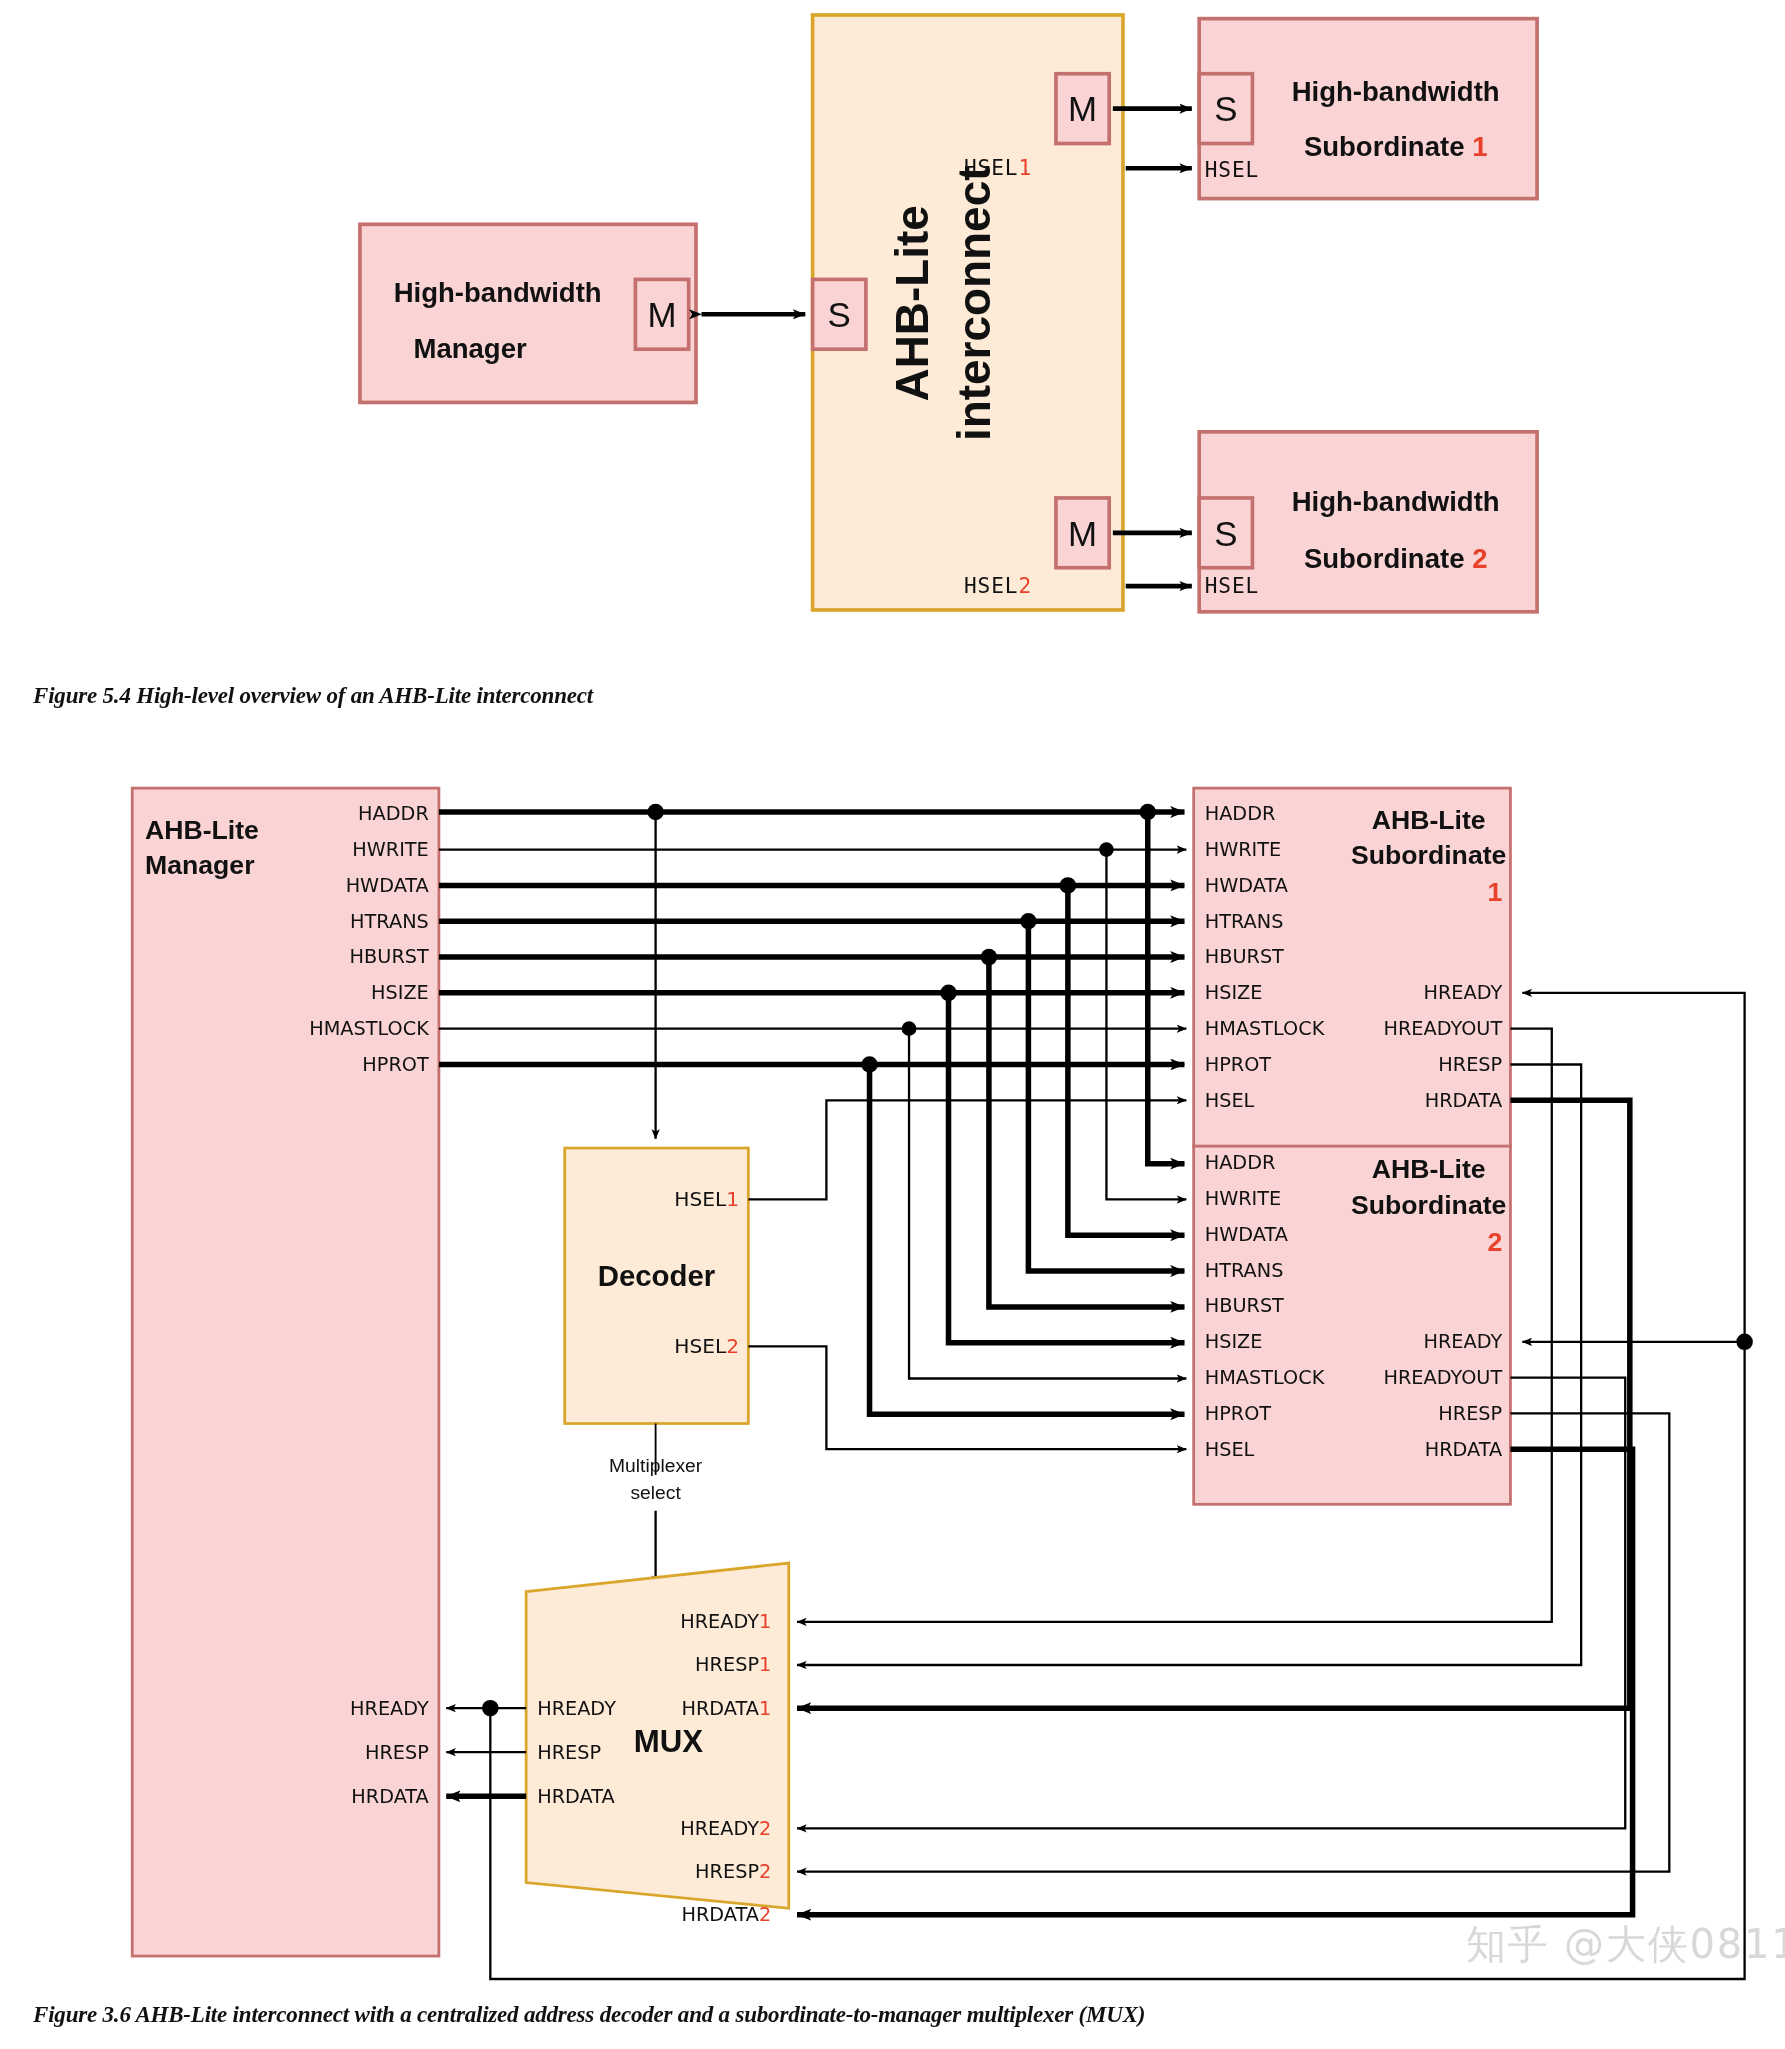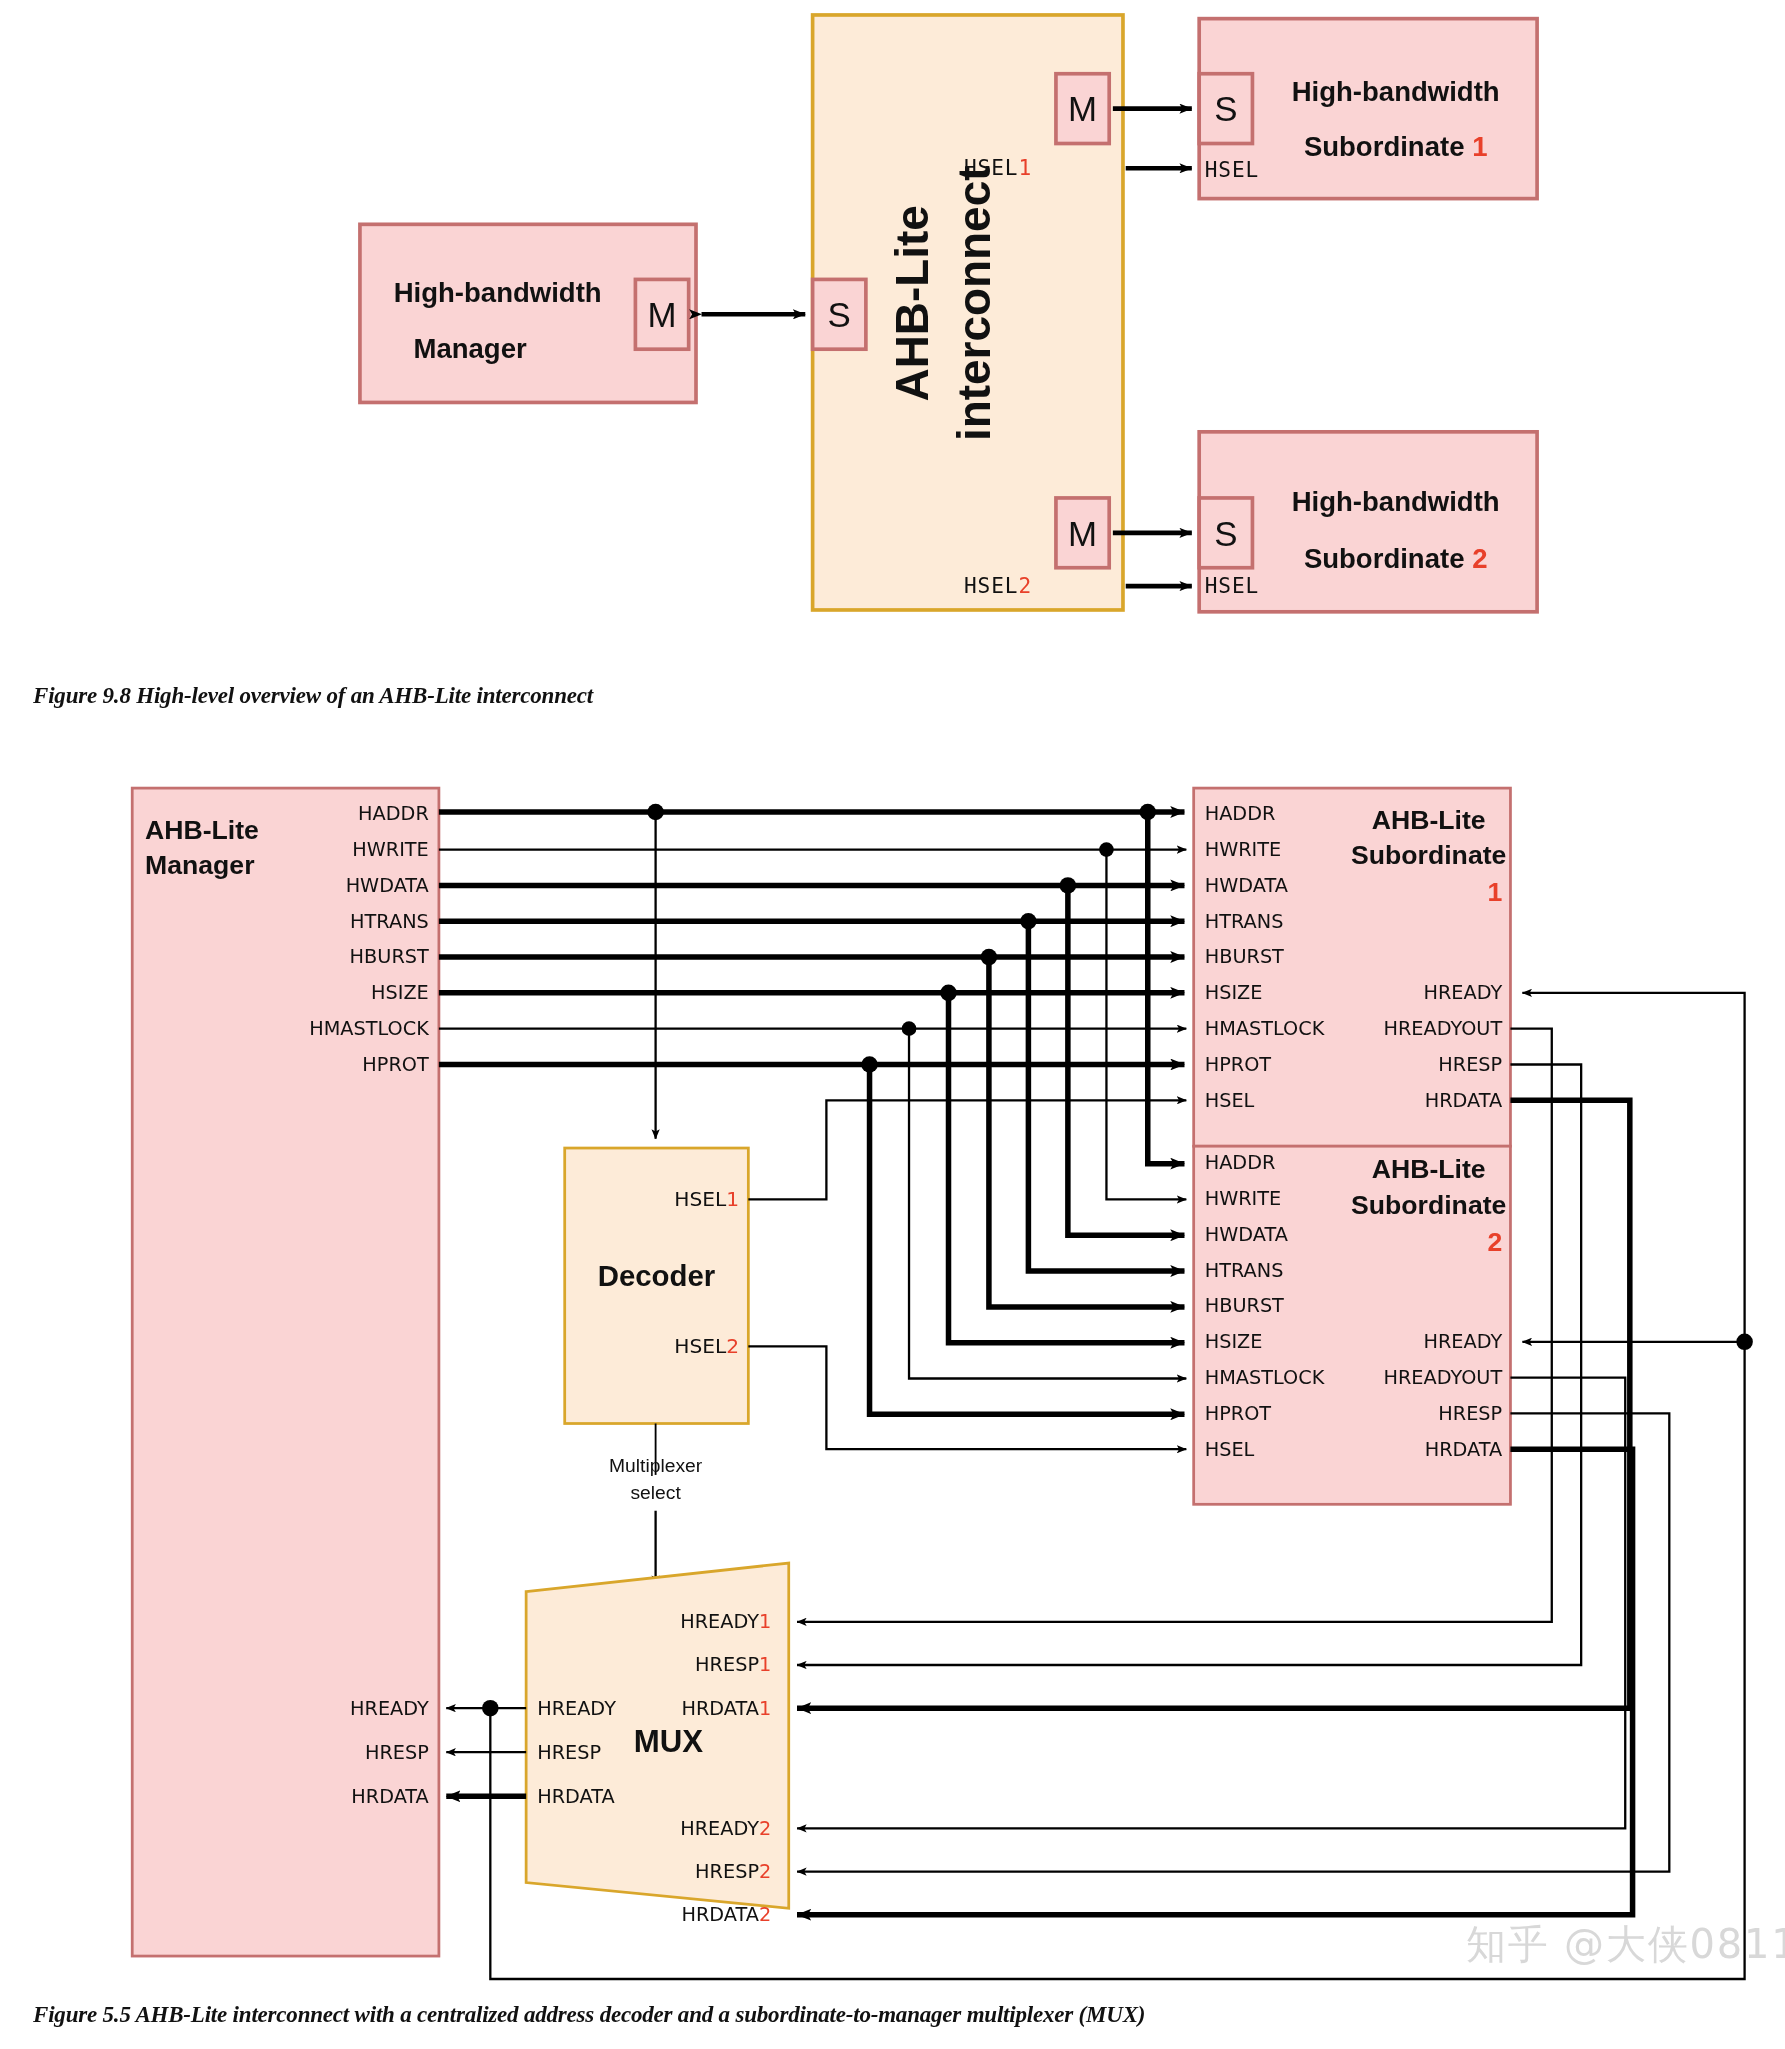--- a/index.html
+++ b/index.html
@@ -246,18 +246,18 @@
       <path d="M534,1860 V2155 H1900 V1081 H1658" marker-end="url(#ar)"></path>
       <path d="M1900,1461 H1658" marker-end="url(#ar)"></path>
     </g>
     <g fill="#000">
       <circle cx="534" cy="1860" r="9"></circle>
       <circle cx="1900" cy="1461" r="9"></circle>
     </g>
   </g>
 </svg>
 
-<div class="cap cap54">Figure 9.8 High-level overview of an AHB-Lite interconnect</div>
-<div class="cap cap55">Figure 5.5 AHB-Lite interconnect with a centralized address decoder and a subordinate-to-manager multiplexer (MUX)</div>
+<div class="cap cap54">Figure 5.4 High-level overview of an AHB-Lite interconnect</div>
+<div class="cap cap55">Figure 3.6 AHB-Lite interconnect with a centralized address decoder and a subordinate-to-manager multiplexer (MUX)</div>
 <div class="wm">知乎 @大侠0811</div>
 
 </div>
 
 
 </body></html>

